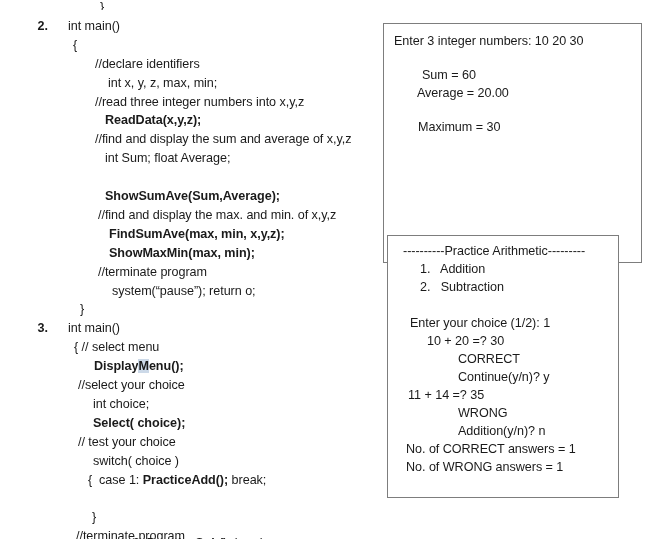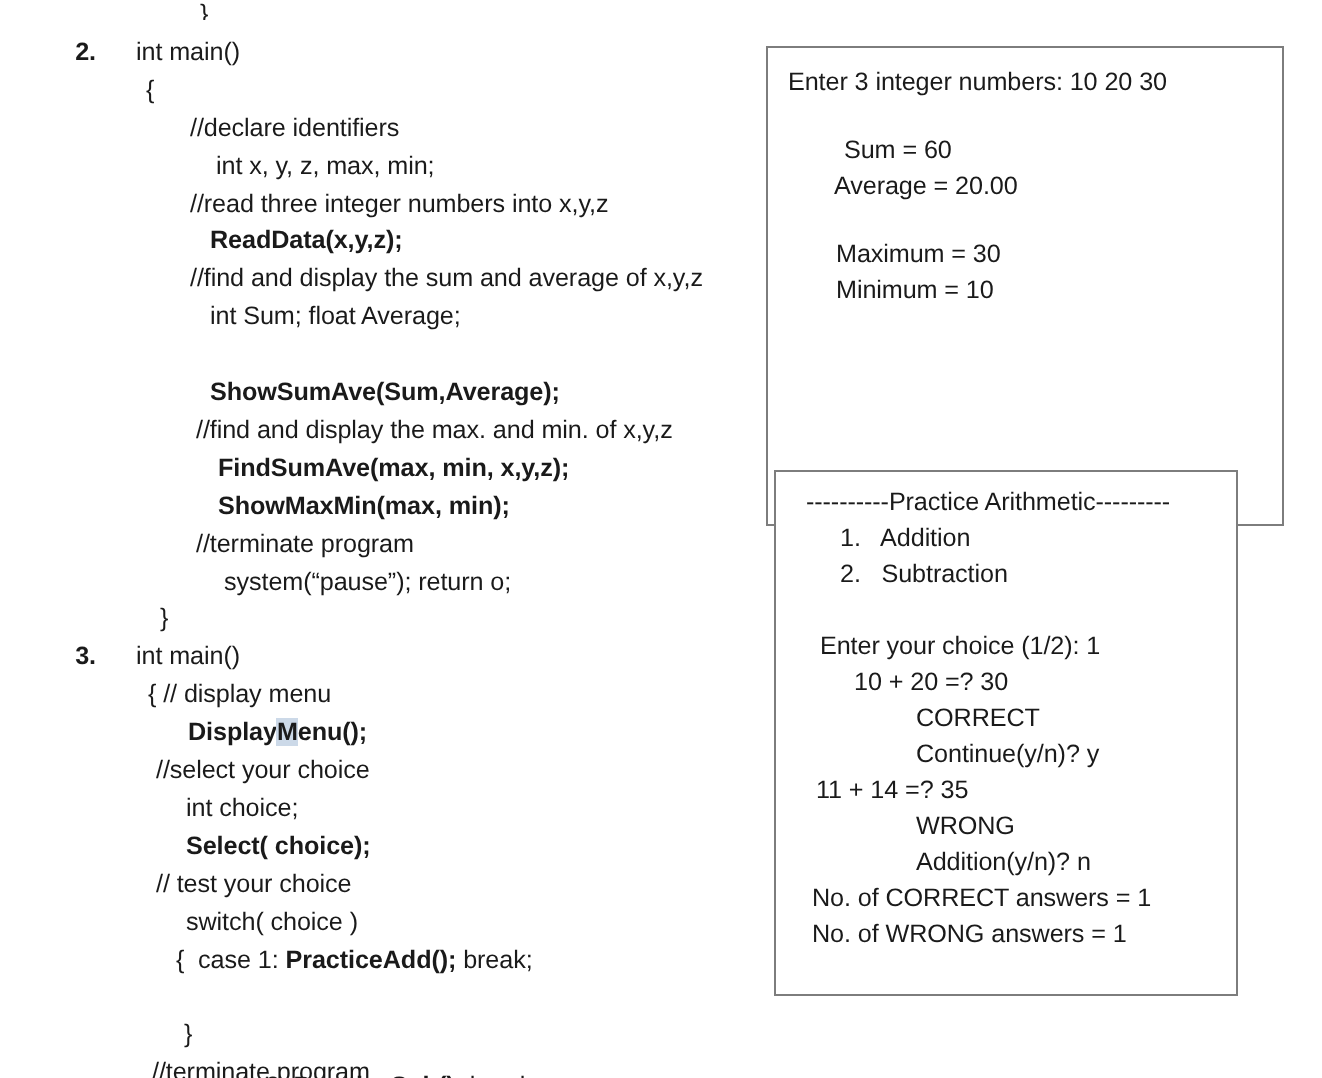--- a/index.html
+++ b/index.html
@@ -93,39 +93,38 @@
     <div class="code-line" style="top: 130.3px;"><span class="txt" style="left: 95px;">//find and display the sum and average of x,y,z</span></div>
     <div class="code-line" style="top: 149.2px;"><span class="txt" style="left: 105px;">int Sum; float Average;</span></div>
     <div class="code-line" style="top: 187px;"><span class="txt bold" style="left: 105px;">ShowSumAve(Sum,Average);</span></div>
     <div class="code-line" style="top: 205.9px;"><span class="txt" style="left: 98px;">//find and display the max. and min. of x,y,z</span></div>
     <div class="code-line" style="top: 224.8px;"><span class="txt bold" style="left: 109px;">FindSumAve(max, min, x,y,z);</span></div>
     <div class="code-line" style="top: 243.7px;"><span class="txt bold" style="left: 109px;">ShowMaxMin(max, min);</span></div>
     <div class="code-line" style="top: 262.6px;"><span class="txt" style="left: 98px;">//terminate program</span></div>
     <div class="code-line" style="top: 281.5px;"><span class="txt" style="left: 112px;">system(“pause”); return o;</span></div>
     <div class="code-line" style="top: 300.4px;"><span class="txt" style="left: 80px;">}</span></div>
     <div class="code-line" style="top: 319.3px;"><span class="num">3.</span><span class="txt" style="left: 68px;">int main()</span></div>
-    <div class="code-line" style="top: 338.2px;"><span class="txt" style="left: 74px;">{ // display menu</span></div>
+    <div class="code-line" style="top: 338.2px;"><span class="txt" style="left: 74px;">{ // select menu</span></div>
     <div class="code-line" style="top: 357.1px;"><span class="txt bold" style="left: 94px;">Display<span class="hl-caret">M</span>enu();</span></div>
     <div class="code-line" style="top: 376px;"><span class="txt" style="left: 78px;">//select your choice</span></div>
     <div class="code-line" style="top: 394.9px;"><span class="txt" style="left: 93px;">int choice;</span></div>
     <div class="code-line" style="top: 413.8px;"><span class="txt bold" style="left: 93px;">Select( choice);</span></div>
     <div class="code-line" style="top: 432.7px;"><span class="txt" style="left: 78px;">// test your choice</span></div>
     <div class="code-line" style="top: 451.6px;"><span class="txt" style="left: 93px;">switch( choice )</span></div>
     <div class="code-line" style="top: 470.5px;"><span class="txt" style="left: 88px;">{  case 1: <span class="bold">PracticeAdd();</span> break;</span></div>
     <div class="code-line" style="top: 499px; margin-top: 35px;"><span class="txt" style="left: 103px;">case 2: <span class="bold">PracticeSub();</span> break;</span></div>
     <div class="code-line" style="top: 508.3px;"><span class="txt" style="left: 92px;">}</span></div>
     <div class="code-line" style="top: 527.2px;"><span class="txt" style="left: 76px;">//terminate program</span></div>
   </div>
 
 <div class="console-box" id="console-sum-average">
     <div class="console-line" style="left: 10px; top: 8px;">Enter 3 integer numbers: 10 20 30</div>
     <div class="console-line" style="left: 38px; top: 42px;">Sum = 60</div>
     <div class="console-line" style="left: 33px; top: 60px;">Average = 20.00</div>
     <div class="console-line" style="left: 34px; top: 94px;">Maximum = 30</div>
-    <div class="console-line" style="left: 34px; top: 112px;">Minimum = 10</div>
   </div>
 
 <div class="console-box" id="console-practice-arithmetic">
     <div class="console-line" style="left: 15px; top: 6px;">----------Practice Arithmetic---------</div>
     <div class="console-line" style="left: 32px; top: 24px;">1.   Addition</div>
     <div class="console-line" style="left: 32px; top: 42px;">2.   Subtraction</div>
     <div class="console-line" style="left: 22px; top: 78px;">Enter your choice (1/2): 1</div>
     <div class="console-line" style="left: 39px; top: 96px;">10 + 20 =? 30</div>
     <div class="console-line" style="left: 70px; top: 114px;">CORRECT</div>
     <div class="console-line" style="left: 70px; top: 132px;">Continue(y/n)? y</div>

